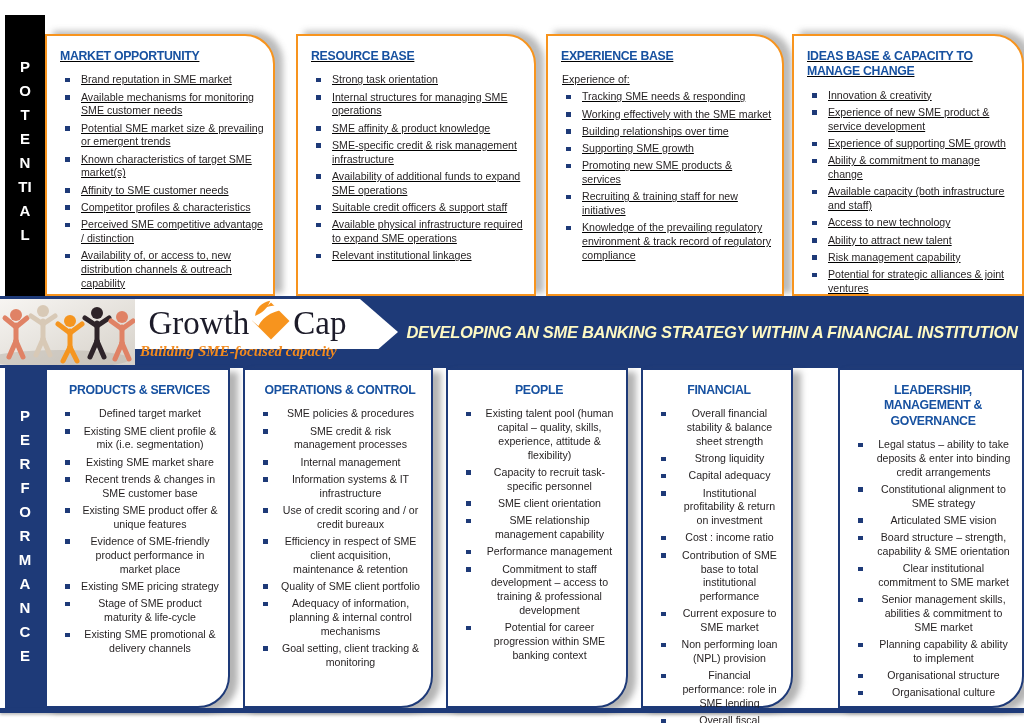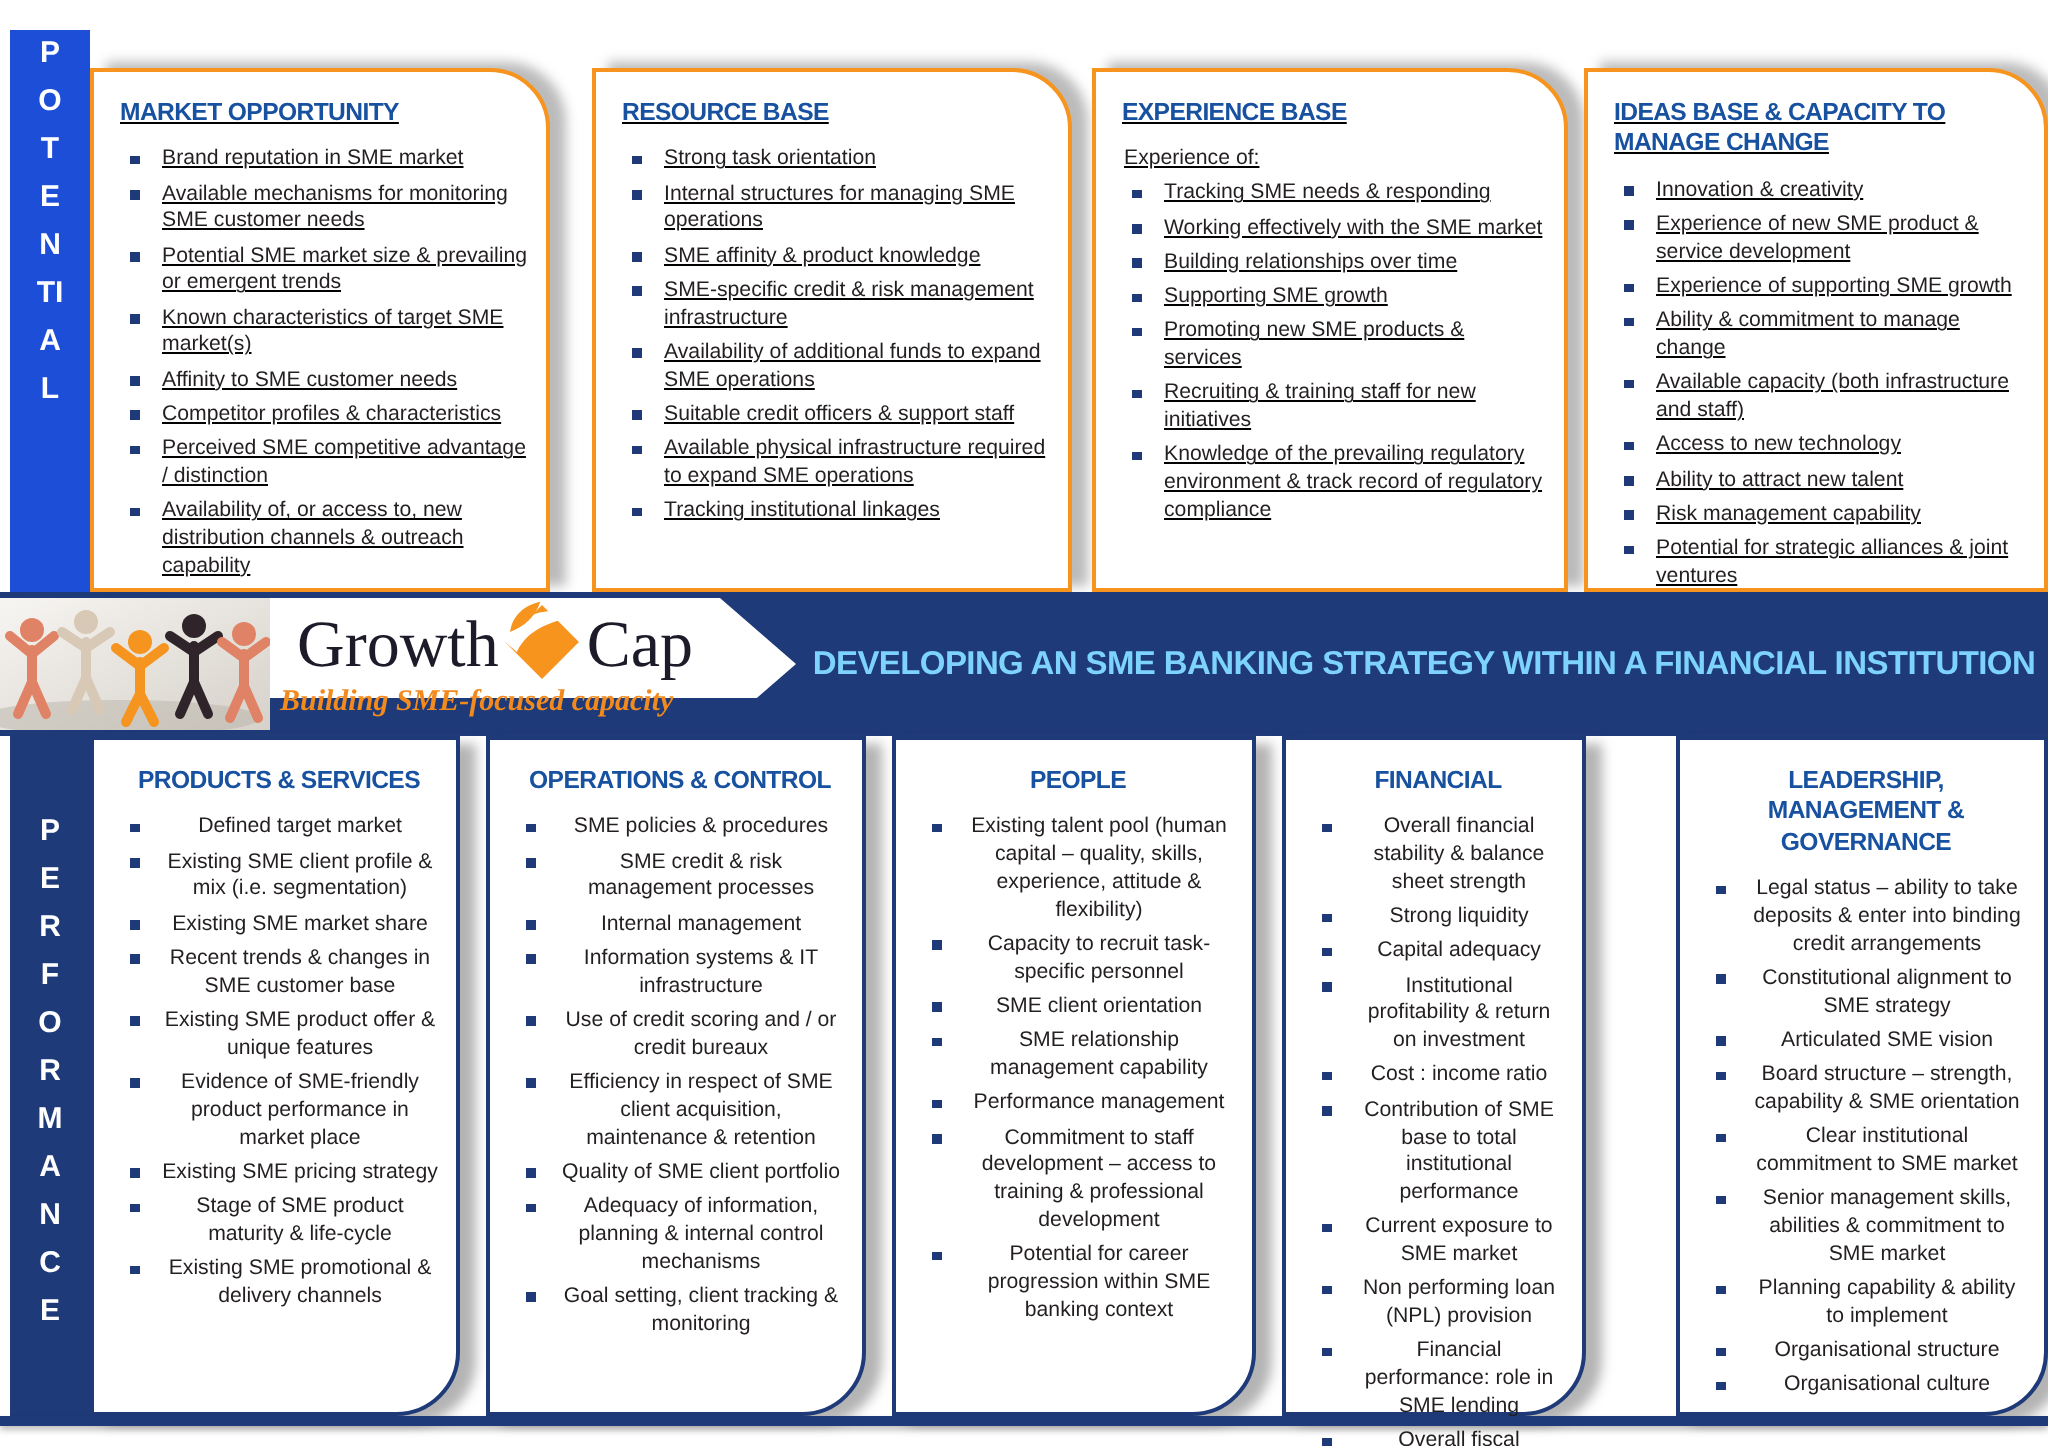--- a/index.html
+++ b/index.html
@@ -8,21 +8,21 @@
     background:#ffffff; font-family:"Liberation Sans", sans-serif;
   }
 
   
   .vbar { position:absolute; width:40px; text-align:center; }
   .vbar .letters {
     width:1em; margin:0 auto; word-break:break-all;
     color:#ffffff; font-weight:bold; font-size:15px; line-height:1.6;
     letter-spacing:0;
   }
-  #potential-bar  { left:5px; top:15px;  height:313px; background:#1d4ed8; box-sizing:border-box; }
+  #potential-bar  { left:5px; top:15px;  height:313px; background:#000000; padding-top:40px; box-sizing:border-box; }
   #performance-bar{ left:5px; top:368px; height:344px; background:#1E3A78; padding-top:36px; box-sizing:border-box; }
 
   
   .card { position:absolute; background:#ffffff; box-sizing:border-box; }
   .card-top {
     top:34px; height:262px;
     border:2px solid #F7941E; border-top-right-radius:30px;
     box-shadow:8px -3px 6px rgba(105,105,105,0.45);
     text-decoration:underline;
   }
@@ -47,22 +47,23 @@
   .card li::before {
     content:""; position:absolute; left:5px; top:4.5px;
     width:4.5px; height:4.5px; background:#1E3A78;
   }
 
   
   .banner { position:absolute; left:0; top:296px; width:1024px; height:72px; background:#1E3A78; }
   .banner-title {
     position:absolute; left:410px; right:10px; top:0; bottom:0;
     display:flex; align-items:center; justify-content:center;
-    color:#7dd3fc; font-weight:bold; font-size:16.5px; letter-spacing:-0.3px;
+    color:#fef9c3; font-weight:bold; font-size:16.5px; letter-spacing:-0.3px;
     white-space:nowrap;
+    font-style:italic;
   }
   .logo-plate {
     position:absolute; left:0; top:3px; width:398px; height:50px; background:#ffffff;
     clip-path:polygon(0 0, 360px 0, 398px 33px, 360px 66px, 0 66px);
   }
   .people-photo { position:absolute; left:0; top:0; width:135px; height:66px; }
   .logo-block { position:absolute; left:140px; top:2px; width:215px; }
   .logo-row { display:flex; align-items:center; justify-content:center; height:44px; }
   .logo-word {
     font-family:"Liberation Serif", serif; font-size:33px; color:#1C1B29;
@@ -124,21 +125,21 @@
       <h3>RESOURCE BASE</h3>
 
       <ul>
           <li>Strong task orientation</li>
           <li>Internal structures for managing SME operations</li>
           <li>SME affinity &amp; product knowledge</li>
           <li>SME-specific credit &amp; risk management infrastructure</li>
           <li>Availability of additional funds to expand SME operations</li>
           <li>Suitable credit officers &amp; support staff</li>
           <li>Available physical infrastructure required to expand SME operations</li>
-          <li>Tracking institutional linkages</li>
+          <li>Relevant institutional linkages</li>
         </ul>
     </div>
   </div>
 
   <div class="card card-top" id="card-experience">
     <div class="card-inner">
       <h3>EXPERIENCE BASE</h3>
       <div class="intro">Experience of:</div>
       <ul>
           <li>Tracking SME needs &amp; responding</li>

